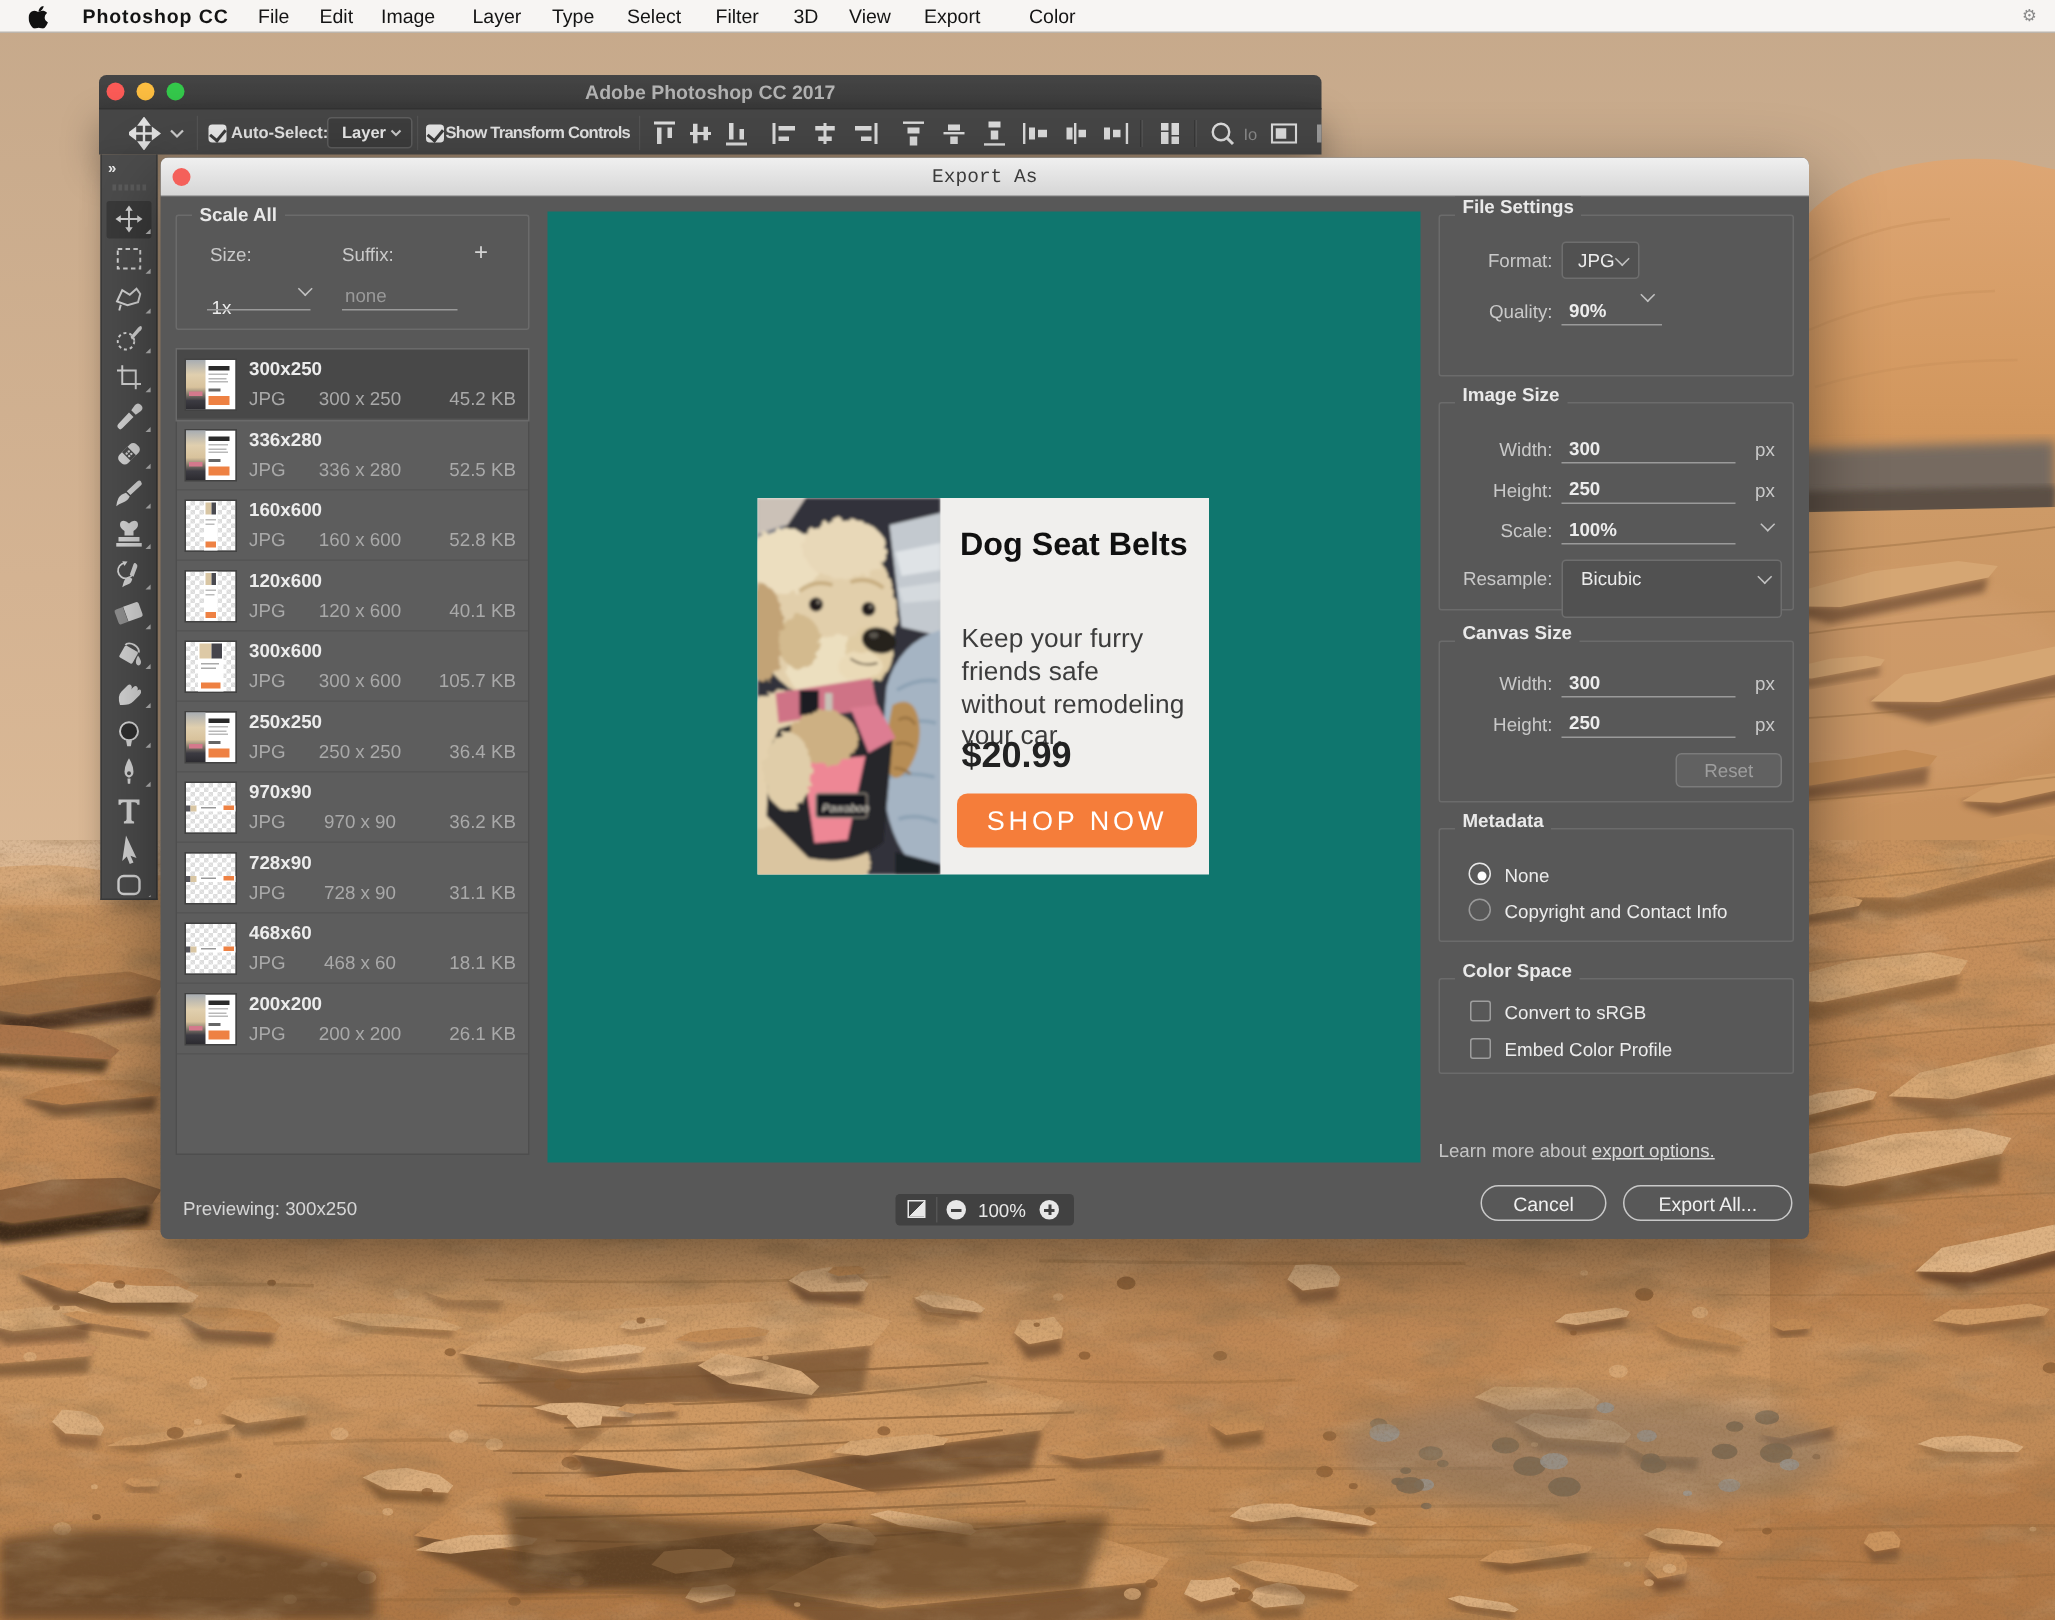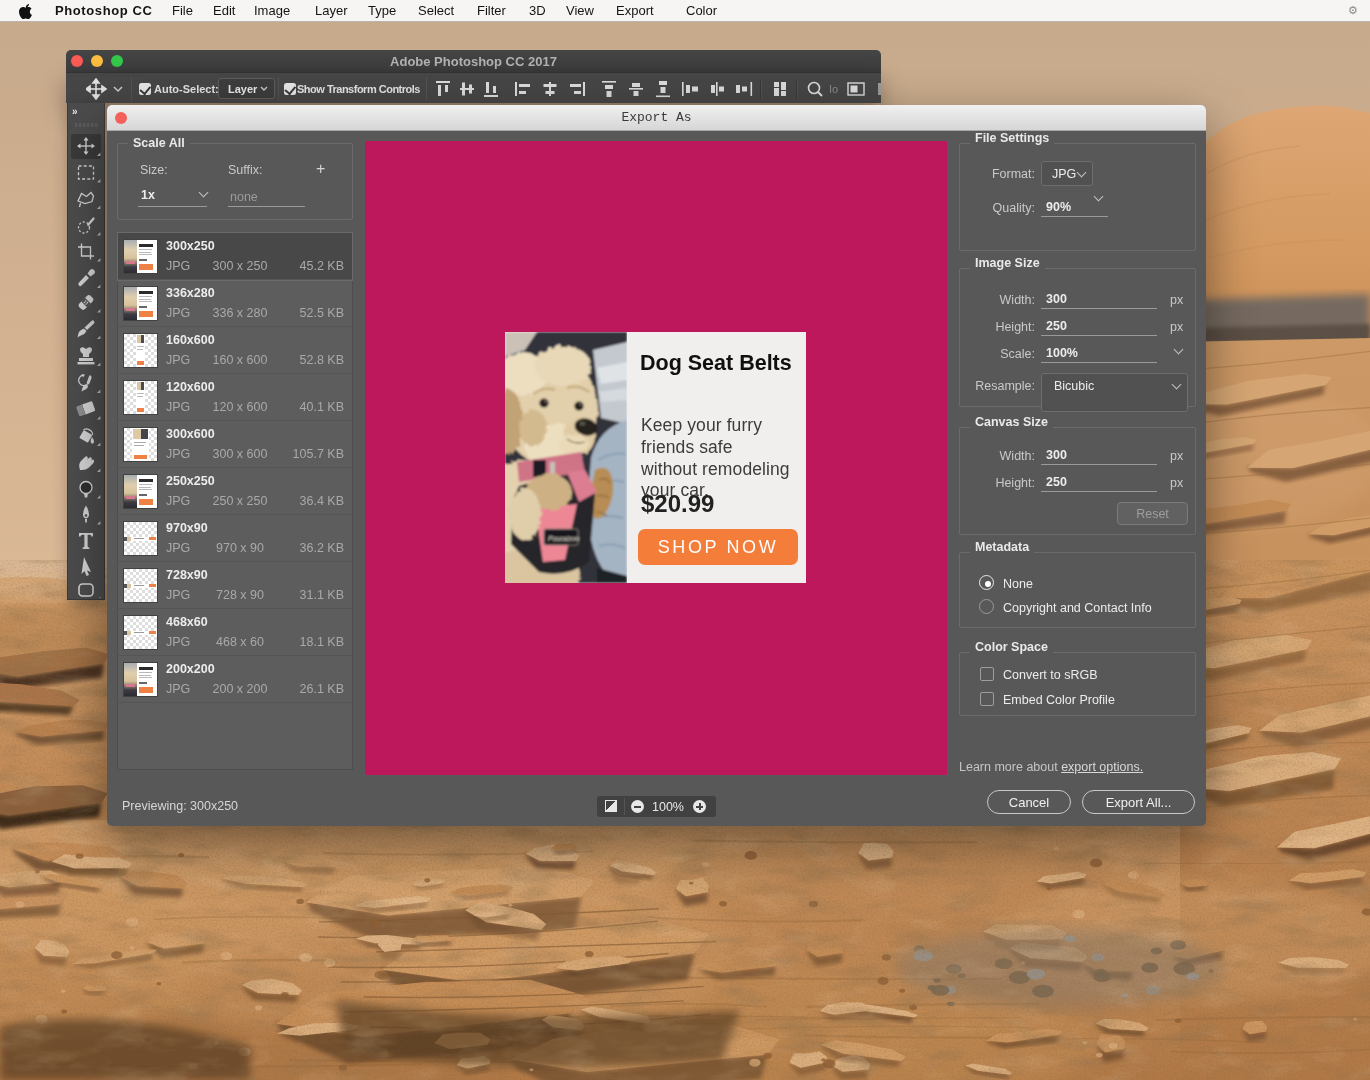--- a/index.html
+++ b/index.html
@@ -41,21 +41,21 @@
 
 #flist { position:absolute; left:10px; top:127px; width:236px; height:538px; background:#5d5d5d; border:1px solid #4e4e4e; }
 .row { position:absolute; left:0; width:100%; height:47px; border-bottom:1px solid #555; }
 .row .ttl { position:absolute; left:48px; top:6px; font-size:12.5px; font-weight:bold; color:#ececec; }
 .row .jpg { position:absolute; left:48px; top:26px; font-size:12.5px; color:#a9a9a9; }
 .row .dim { position:absolute; left:62px; width:120px; top:26px; font-size:12.5px; color:#a9a9a9; text-align:center; }
 .row .kb  { position:absolute; right:8px; top:26px; font-size:12.5px; color:#a9a9a9; }
 .thumb { position:absolute; left:6px; top:7px; width:33px; height:33px; background:#fff; outline:1px solid #424242; }
 
 
-#preview { position:absolute; left:258px; top:36px; width:582px; height:634px; background:#be185d; }
+#preview { position:absolute; left:258px; top:36px; width:582px; height:634px; background:#0f766e; }
 
 
 #ad { position:absolute; left:140px; top:191px; width:301px; height:251px; background:#f0efed; }
 #ad .headline { position:absolute; left:135px; top:19px; font-size:21.5px; font-weight:bold; color:#101010; }
 #ad .body { position:absolute; left:136px; top:47px; font-size:17.5px; color:#3c3c3c; line-height:21.8px; letter-spacing:0.1px;margin-top:36px; }
 #ad .price { position:absolute; left:136px; top:158px; font-size:24px; font-weight:bold; color:#222; }
 #ad .shop { position:absolute; left:133px; top:197px; width:160px; height:36px; background:#f57d3a; border-radius:7px; color:#fff; font-size:18px; text-align:center; padding-top:8px; letter-spacing:2.6px; }
 
 
 #previewing { position:absolute; left:15px; bottom:13px; color:#d6d6d6; font-size:12.5px; }
@@ -819,21 +819,21 @@
     <div id="dlg-title">
       <div class="light" style="left:8px;top:7px;background:#f4605a"></div>
       <div class="t">Export As</div>
     </div>
 
     <div class="grp" style="left:10px;top:38px;width:236px;height:77px"></div>
     <div class="grp-lbl" style="left:21px;top:31px">Scale All</div>
     <div class="flbl" style="left:33px;top:58px;text-align:left">Size:</div>
     <div class="flbl" style="left:121px;top:58px;text-align:left">Suffix:</div>
     <div class="fval" style="left:209px;top:55px;font-size:16px;color:#d5d5d5">+</div>
-    <div class="fval" style="left:34px;top:83px;font-weight:bold">1x</div>
+    <div class="fval" style="left:34px;top:93px;font-weight:normal">1x</div>
     <div class="uline" style="left:31px;top:101px;width:69px"></div>
     <div class="chev" style="left:93px;top:84px"></div>
     <div class="fval" style="left:123px;top:85px;color:#9a9a9a">none</div>
     <div class="uline" style="left:121px;top:101px;width:77px"></div>
 
     <div id="flist">
         <div class="row" style="top: 0px; background: rgb(72, 72, 72); outline: rgb(106, 106, 106) solid 1px;">
           <div class="thumb">
             <div style="position:absolute;left:0;top:0;width:13px;height:33px;background:linear-gradient(180deg,#a8adb2 0%,#e0cfae 30%,#d8c29c 55%,#3c3b42 82%,#2c2b30 100%)"></div>
       <div style="position:absolute;left:2px;top:21px;width:9px;height:3px;background:#d4798c"></div>

